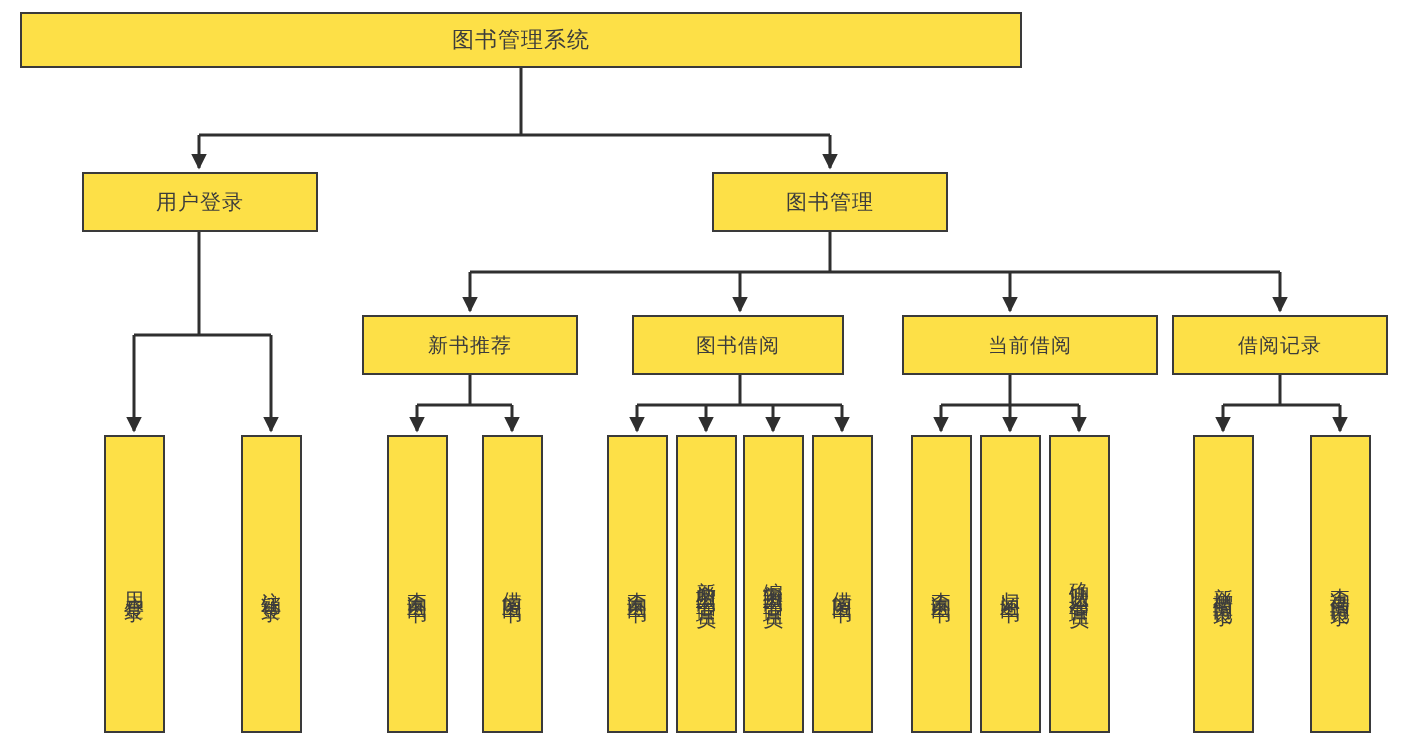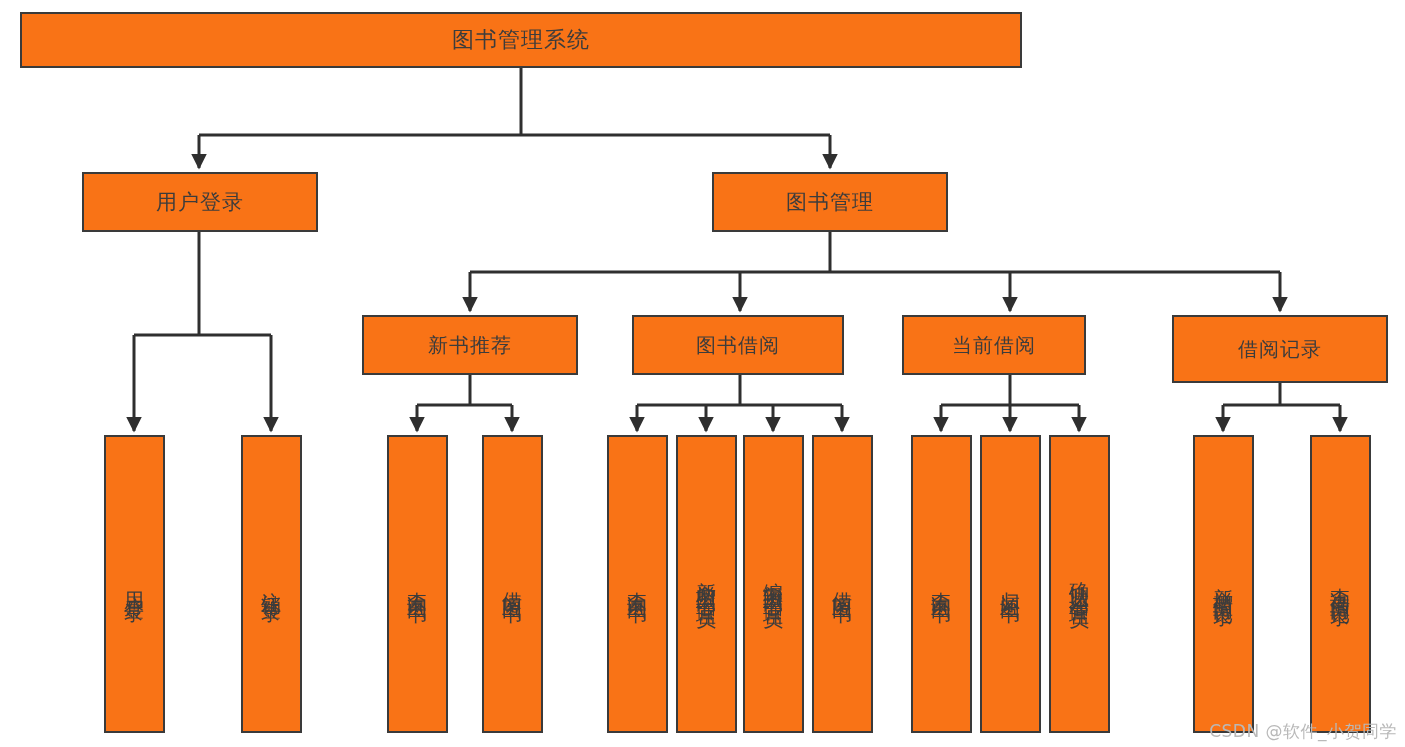--- a/index.html
+++ b/index.html
@@ -23,21 +23,21 @@
     left: 0;
     top: 0;
     width: 1405px;
     height: 747px;
     pointer-events: none;
   }
   .node {
     position: absolute;
     box-sizing: border-box;
     border: 2px solid #3a3a3a;
-    background: #f97316;
+    background: #fde047;
     display: flex;
     align-items: center;
     justify-content: center;
     color: #3c3c3c;
     font-size: 21px;
     line-height: 1.15;
     letter-spacing: 1px;
     white-space: nowrap;
   }
   .node.root        { font-size: 22px; }
@@ -134,24 +134,24 @@
   <div class="node level1" style="left:712px; top:172px; width:236px; height:60px;align-items:center;">
     <span>图书管理</span>
   </div>
 
   <div class="node level2" style="left:362px; top:315px; width:216px; height:60px;text-align:center;">
     <span>新书推荐</span>
   </div>
   <div class="node level2" style="left:632px; top:315px; width:212px; height:60px;">
     <span>图书借阅</span>
   </div>
-  <div class="node level2" style="left:902px; top:315px; width:184px; height:60px;">
+  <div class="node level2" style="left:902px; top:315px; width:256px; height:60px;">
     <span>当前借阅</span>
   </div>
-  <div class="node level2" style="left:1172px; top:315px; width:216px; height:68px;">
+  <div class="node level2" style="left:1172px; top:315px; width:216px; height:60px;">
     <span>借阅记录</span>
   </div>
 
   <div class="node leaf" style="left:104px; top:435px; width:61px; height:298px;">
     <span class="leaf-text">用户登录</span>
   </div>
   <div class="node leaf" style="left:241px; top:435px; width:61px; height:298px;">
     <span class="leaf-text">注销登录</span>
   </div>
 
@@ -185,15 +185,14 @@
     <span class="leaf-text">确认归还（管理员）</span>
   </div>
 
   <div class="node leaf" style="left:1193px; top:435px; width:61px; height:298px;">
     <span class="leaf-text">新增借阅记录</span>
   </div>
   <div class="node leaf" style="left:1310px; top:435px; width:61px; height:298px;">
     <span class="leaf-text">查询借阅记录</span>
   </div>
 
-  <div class="watermark">CSDN @软件_小贺同学</div>
 
 </div>
 
 </body></html>

